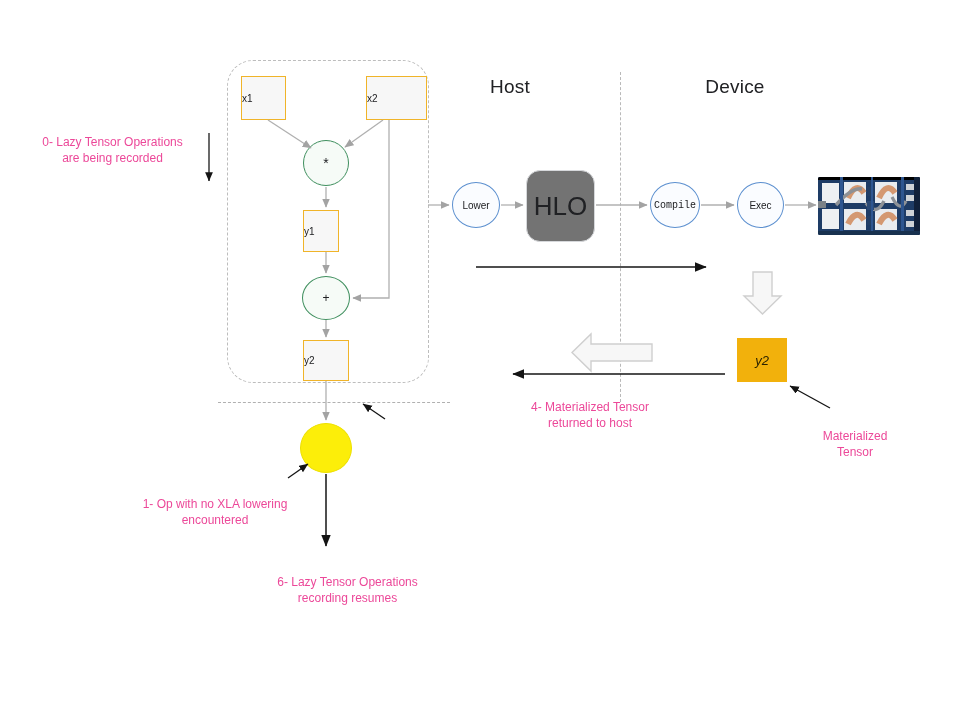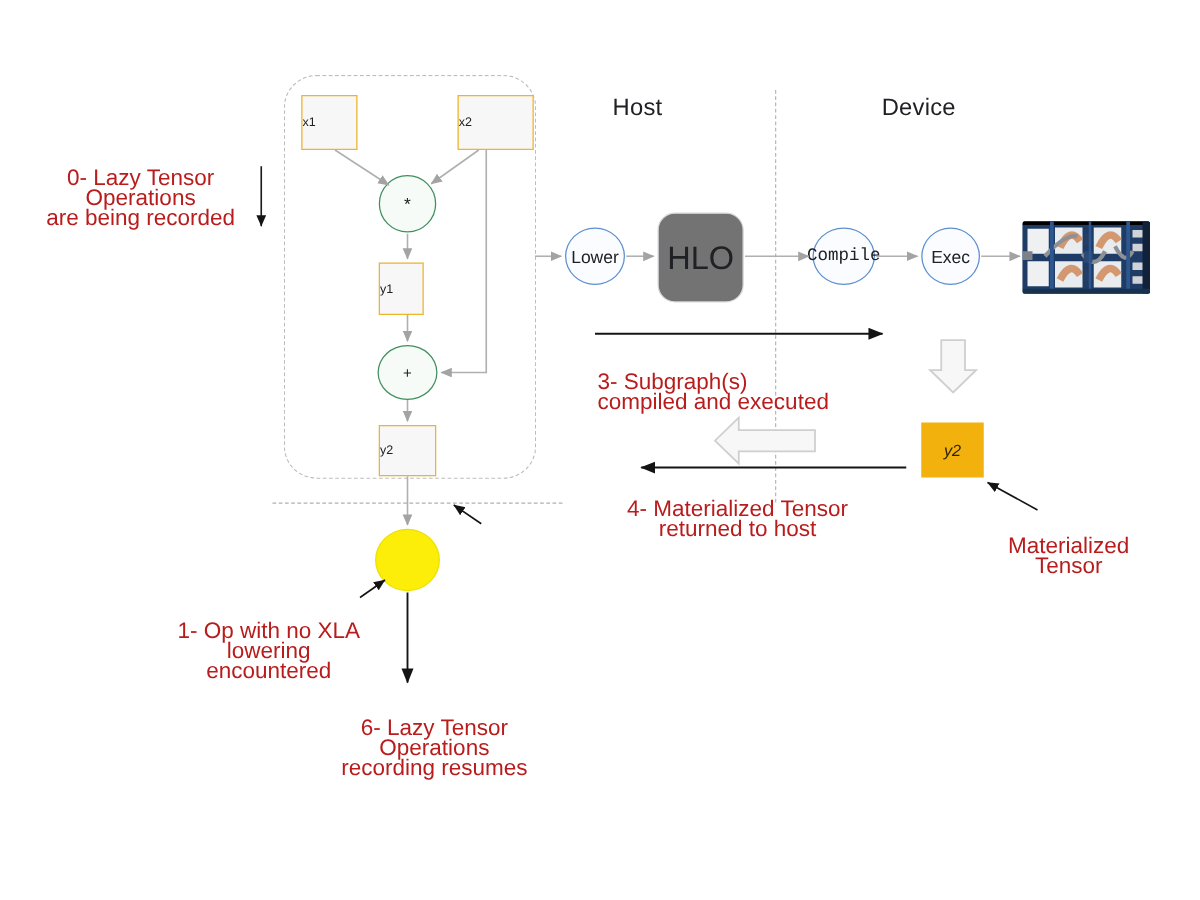--- a/index.html
+++ b/index.html
@@ -17,23 +17,23 @@
     width: 960px;
     height: 720px;
     background: #ffffff;
     overflow: hidden;
   }
 
   
   .label {
     position: absolute;
     text-align: center;
-    font-size: 18px;
+    font-size: 12px;
     line-height: 16px;
-    color: #b91c1c;
+    color: #ec4899;
     white-space: pre-line;
     font-family: "Liberation Sans", sans-serif;
   }
   .section-title {
     position: absolute;
     font-size: 19px;
     color: #202124;
     text-align: center;
     font-family: "Liberation Sans", sans-serif;
     letter-spacing: .2px;
@@ -64,21 +64,21 @@
     box-sizing: border-box;
   }
   .stage-circle {
     position: absolute;
     border: 1.3px solid #5b8fcf;
     background: #FAFCFF;
     border-radius: 50%;
     display: flex;
     align-items: center;
     justify-content: center;
-    font-size: 14px;
+    font-size: 10px;
     color: #202124;
     box-sizing: border-box;
   }
   .hlo-box {
     position: absolute;
     border: 1.3px solid #d6d8db;
     background: #737373;
     border-radius: 14px;
     display: flex;
     align-items: center;
@@ -245,24 +245,20 @@
     <span>0- Lazy Tensor Operations
 are being recorded</span>
   </div>
 
   <div class="label" style="left:125px; top:480px; width:180px;">
     <span>1- Op with no XLA lowering
 encountered</span>
   </div>
 
 
-  <div class="label" style="left:478px; top:281px; width:190px; text-align:left;">
-    <span>3- Subgraph(s)
-compiled and executed</span>
-  </div>
 
   <div class="label" style="left:500px; top:383px; width:180px;">
     <span>4- Materialized Tensor
 returned to host</span>
   </div>
 
 
   <div class="label" style="left:250px; top:558px; width:195px;">
     <span>6- Lazy Tensor Operations
 recording resumes</span>

